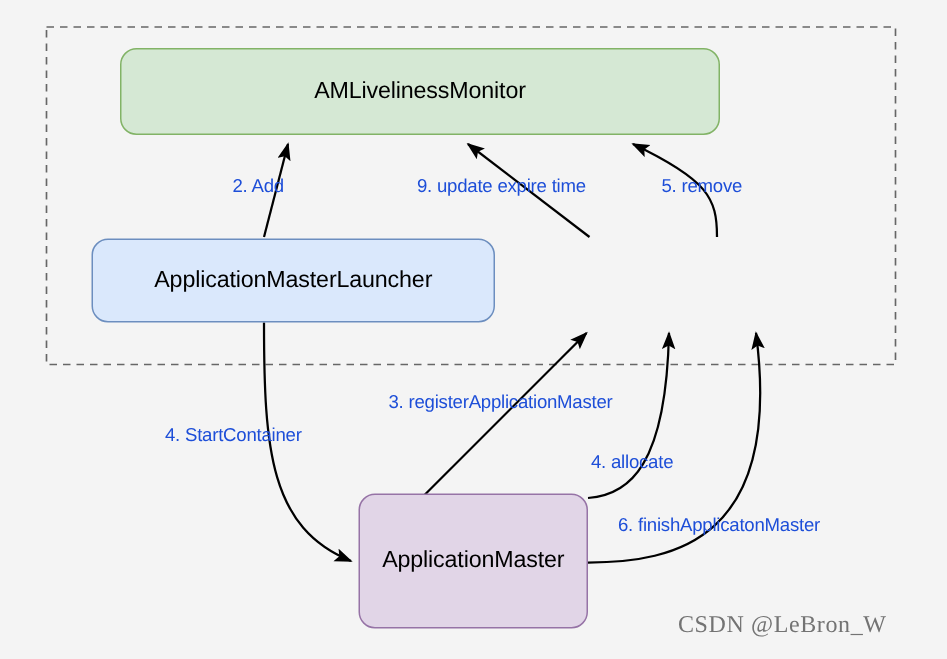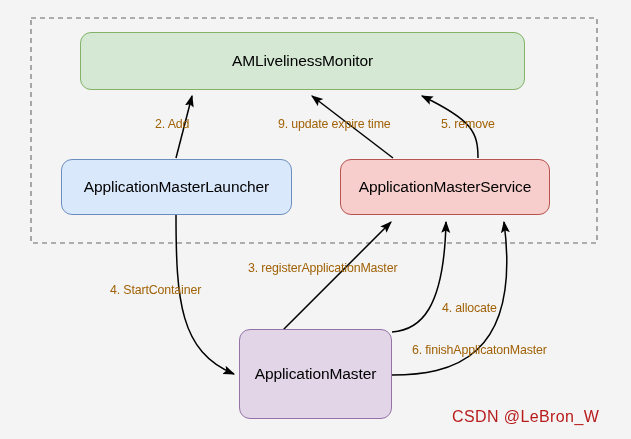--- a/index.html
+++ b/index.html
@@ -36,58 +36,58 @@
     align-items: center;
     justify-content: center;
     text-align: center;
     color: #000000;
     font-size: 15.5px;
     font-family: "Liberation Sans", sans-serif;
     letter-spacing: -0.1px;
     z-index: 3;
   }
   #node-monitor {
-    left: 80px;  top: 32px;  width: 445px; height: 58px;
+    left: 80px;  top: 32px;  width: 400px; height: 58px;
     background: #d5e8d4; border-color: #82b366;
   }
   #node-launcher {
-    left: 61px;  top: 159px; width: 231px; height: 56px;
+    left: 61px;  top: 159px; width: 269px; height: 56px;
     background: #dae8fc; border-color: #6c8ebf;
   }
   #node-service {
     left: 340px; top: 159px; width: 210px; height: 56px;
     background: #f8cecc; border-color: #b85450;
   }
   #node-appmaster {
     left: 239px; top: 329px; width: 153px; height: 90px;
     background: #e1d5e7; border-color: #9673a6; text-align: center;
   }
   .edge-label {
     position: absolute;
-    color: #a16207;
+    color: #1d4ed8;
     font-size: 12.4px;
     font-family: "Liberation Sans", sans-serif;
     white-space: nowrap;
     letter-spacing: -0.15px;
     z-index: 4;
   }
   #label-add           { left: 155px; top: 117px; }
   #label-update        { left: 278px; top: 117px; }
   #label-remove        { left: 441px; top: 117px; }
   #label-startcont     { left: 110px; top: 283px; }
-  #label-register      { left: 248px; top: 261px; }
-  #label-allocate      { left: 394px; top: 301px; margin-left: 48px; }
+  #label-register      { left: 259px; top: 261px; }
+  #label-allocate      { left: 394px; top: 301px; }
   #label-finish        { left: 412px; top: 343px; }
   #watermark {
     position: absolute;
     left: 452px;
     top: 408px;
     font-size: 16px;
-    color: #b91c1c;
-    font-family: Liberation Sans, sans-serif;
+    color: #737373;
+    font-family: Liberation Serif, serif;
     letter-spacing: 0.4px;
     z-index: 4;
   }
 </style>
 </head>
 <body>
 
 <div id="canvas">
 
   <svg class="svg-layer" viewBox="0 0 631 439" xmlns="http://www.w3.org/2000/svg">
@@ -111,21 +111,20 @@
 
     <path d="M 392,332 C 420,330 444,310 446,222" fill="none" stroke="#000000" stroke-width="1.5" marker-end="url(#arrowhead)"></path>
 
     <path d="M 392,375 C 450,375 522,360 504,222" fill="none" stroke="#000000" stroke-width="1.5" marker-end="url(#arrowhead)"></path>
   </svg>
 
   <div class="node" id="node-monitor">AMLivelinessMonitor</div>
 
   <div class="node" id="node-launcher">ApplicationMasterLauncher</div>
 
-  <div class="node" id="node-service">ApplicationMasterService</div>
 
   <div class="node" id="node-appmaster">ApplicationMaster</div>
 
   <div class="edge-label" id="label-add">2. Add</div>
 
   <div class="edge-label" id="label-update">9. update expire time</div>
 
   <div class="edge-label" id="label-remove">5. remove</div>
 
   <div class="edge-label" id="label-startcont">4. StartContainer</div>

